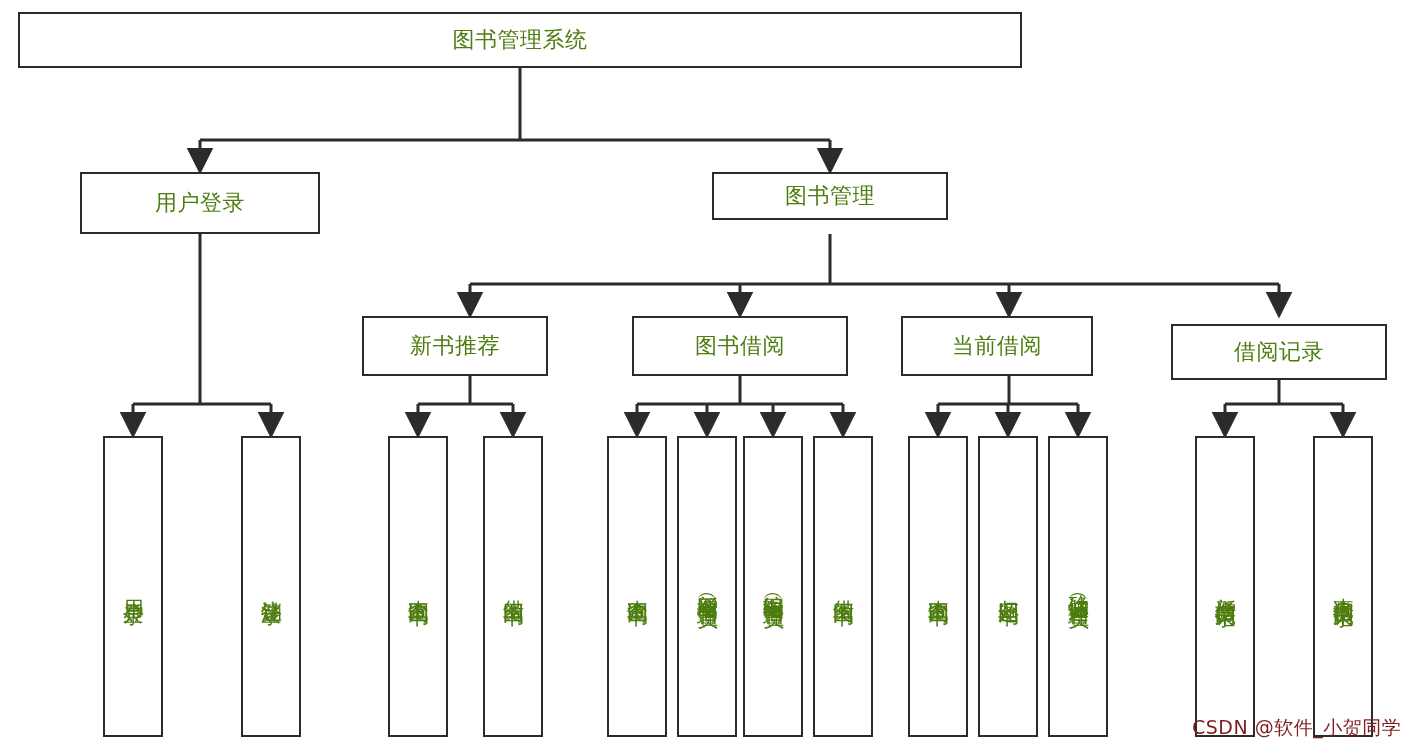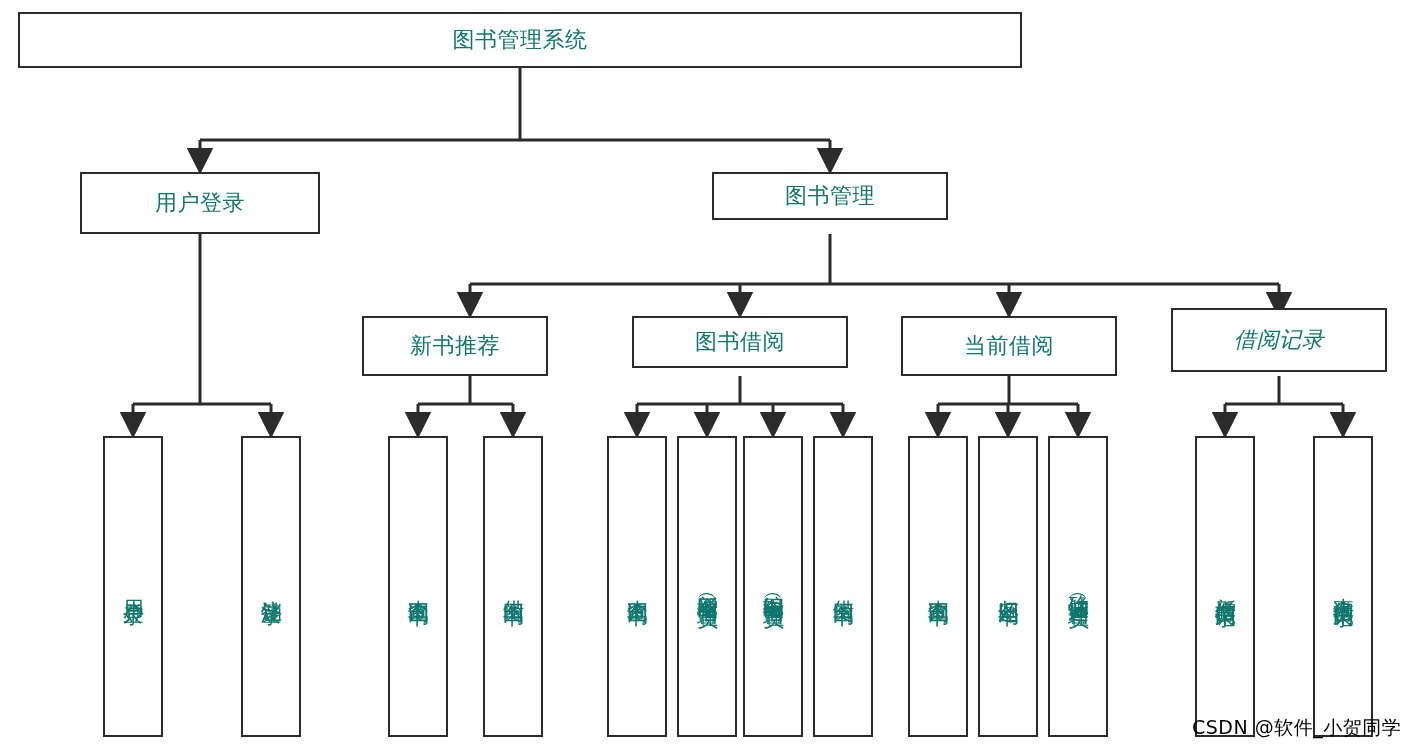--- a/index.html
+++ b/index.html
@@ -22,21 +22,21 @@
     height: 747px;
   }
   .node {
     position: absolute;
     box-sizing: border-box;
     background: #ffffff;
     border: 2.5px solid #2b2b2b;
     display: flex;
     align-items: center;
     justify-content: center;
-    color: #0f766e;
+    color: #4d7c0f;
   }
   .node.horiz {
     font-size: 22px;
     letter-spacing: 0.5px;
     line-height: 1.1;
   }
   .node.vert {
     writing-mode: vertical-rl;
     text-orientation: upright;
     font-size: 21px;
@@ -49,21 +49,21 @@
     writing-mode: vertical-rl;
     text-orientation: upright;
     display: block;
     white-space: pre-line;
   }
   #watermark {
     position: absolute;
     left: 1192px;
     top: 715px;
     font-size: 19px;
-    color: #000000;
+    color: #7f1d1d;
     letter-spacing: 0.5px;
     white-space: nowrap;
     pointer-events: none;
     font-family: "DejaVu Sans", "Liberation Sans", sans-serif;
   }
 </style>
 </head>
 <body>
 
 <svg id="canvas" viewBox="0 0 1405 747" xmlns="http://www.w3.org/2000/svg">
@@ -120,29 +120,29 @@
     </div>
 
   <div class="node horiz" style="left: 712px; top: 172px; width: 236px; height: 48px;">
       <span>图书管理</span>
     </div>
 
   <div class="node horiz" style="left: 362px; top: 316px; width: 186px; height: 60px;">
       <span>新书推荐</span>
     </div>
 
-  <div class="node horiz" style="left: 632px; top: 316px; width: 216px; height: 52px;">
+  <div class="node horiz" style="left: 632px; top: 316px; width: 216px; height: 60px;">
       <span>图书借阅</span>
     </div>
 
-  <div class="node horiz" style="left: 901px; top: 316px; width: 216px; height: 60px;">
+  <div class="node horiz" style="left: 901px; top: 316px; width: 192px; height: 60px;">
       <span>当前借阅</span>
     </div>
 
-  <div class="node horiz" style="left: 1171px; top: 308px; width: 216px; height: 64px; font-style: italic;">
+  <div class="node horiz" style="left: 1171px; top: 324px; width: 216px; height: 56px;">
       <span>借阅记录</span>
     </div>
 
   <div class="node vert" style="left: 103px; top: 436px; width: 60px; height: 301px;">
     <span class="vtext">用户登录</span>
     </div>
   <div class="node vert" style="left: 241px; top: 436px; width: 60px; height: 301px;">
     <span class="vtext">注销登录</span>
     </div>
   <div class="node vert" style="left: 388px; top: 436px; width: 60px; height: 301px;">

